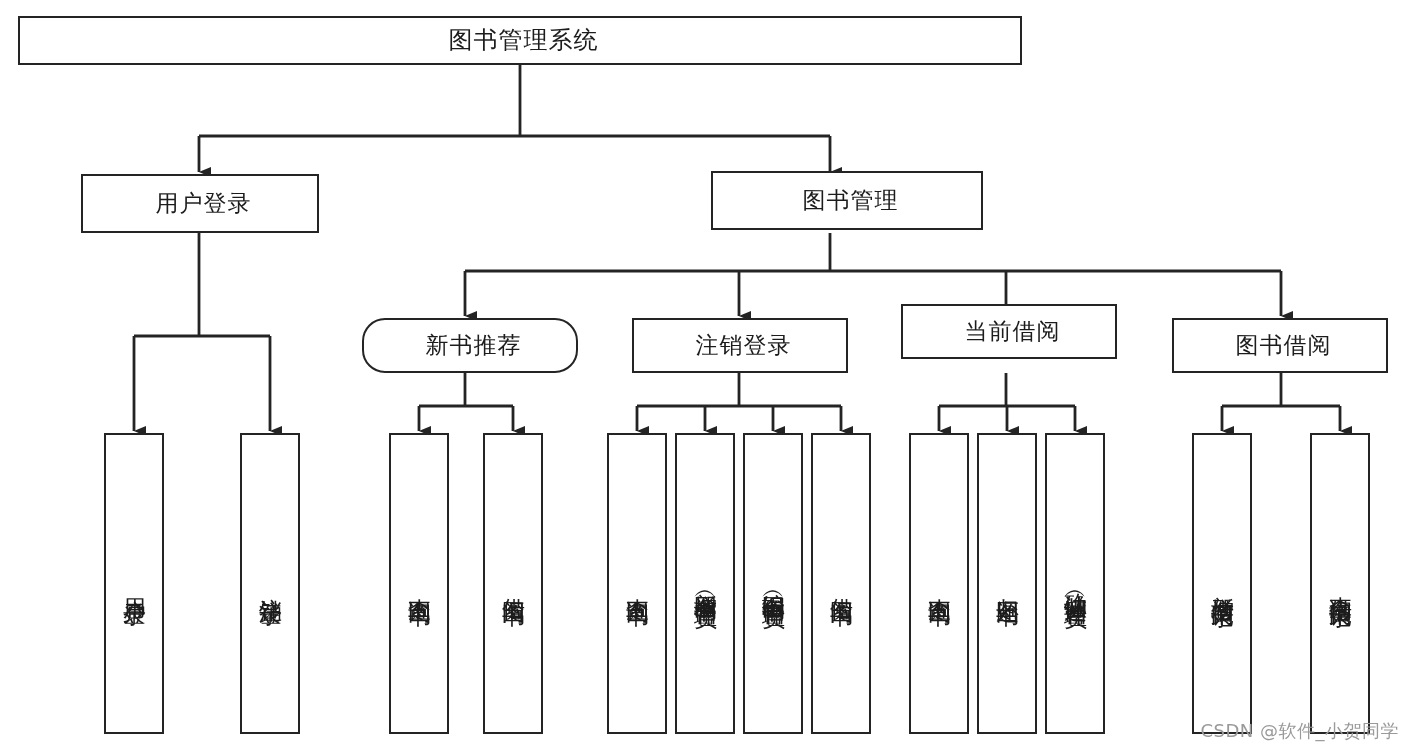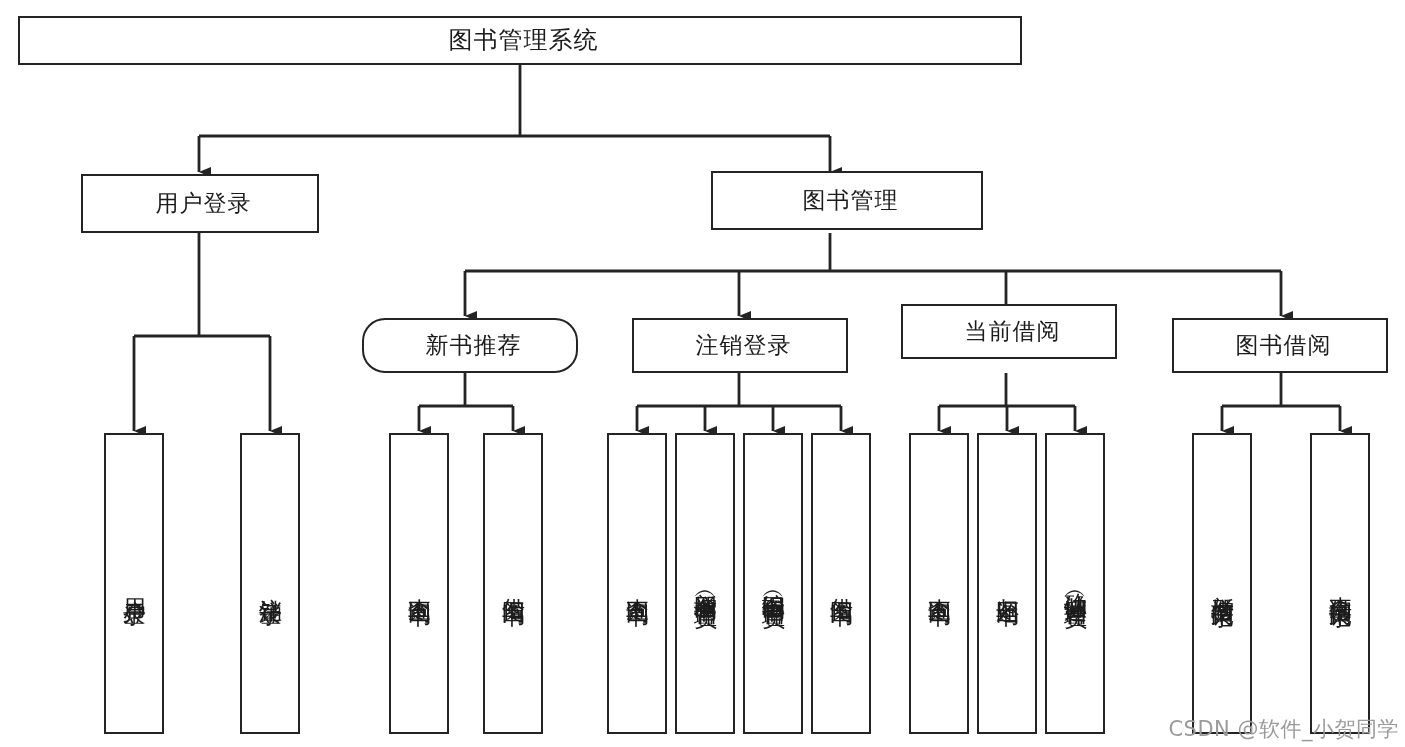--- a/index.html
+++ b/index.html
@@ -53,21 +53,21 @@
   }
   .node.v .vtext {
     writing-mode: vertical-rl;
     text-orientation: upright;
     display: block;
   }
   .watermark {
     position: absolute;
     right: 6px;
     bottom: 4px;
-    font-size: 21px;
+    font-size: 18px;
     color: #9a9a9a;
     letter-spacing: 0.5px;
     white-space: nowrap;
   }
 </style>
 </head>
 <body>
 
 <div id="canvas">
 

